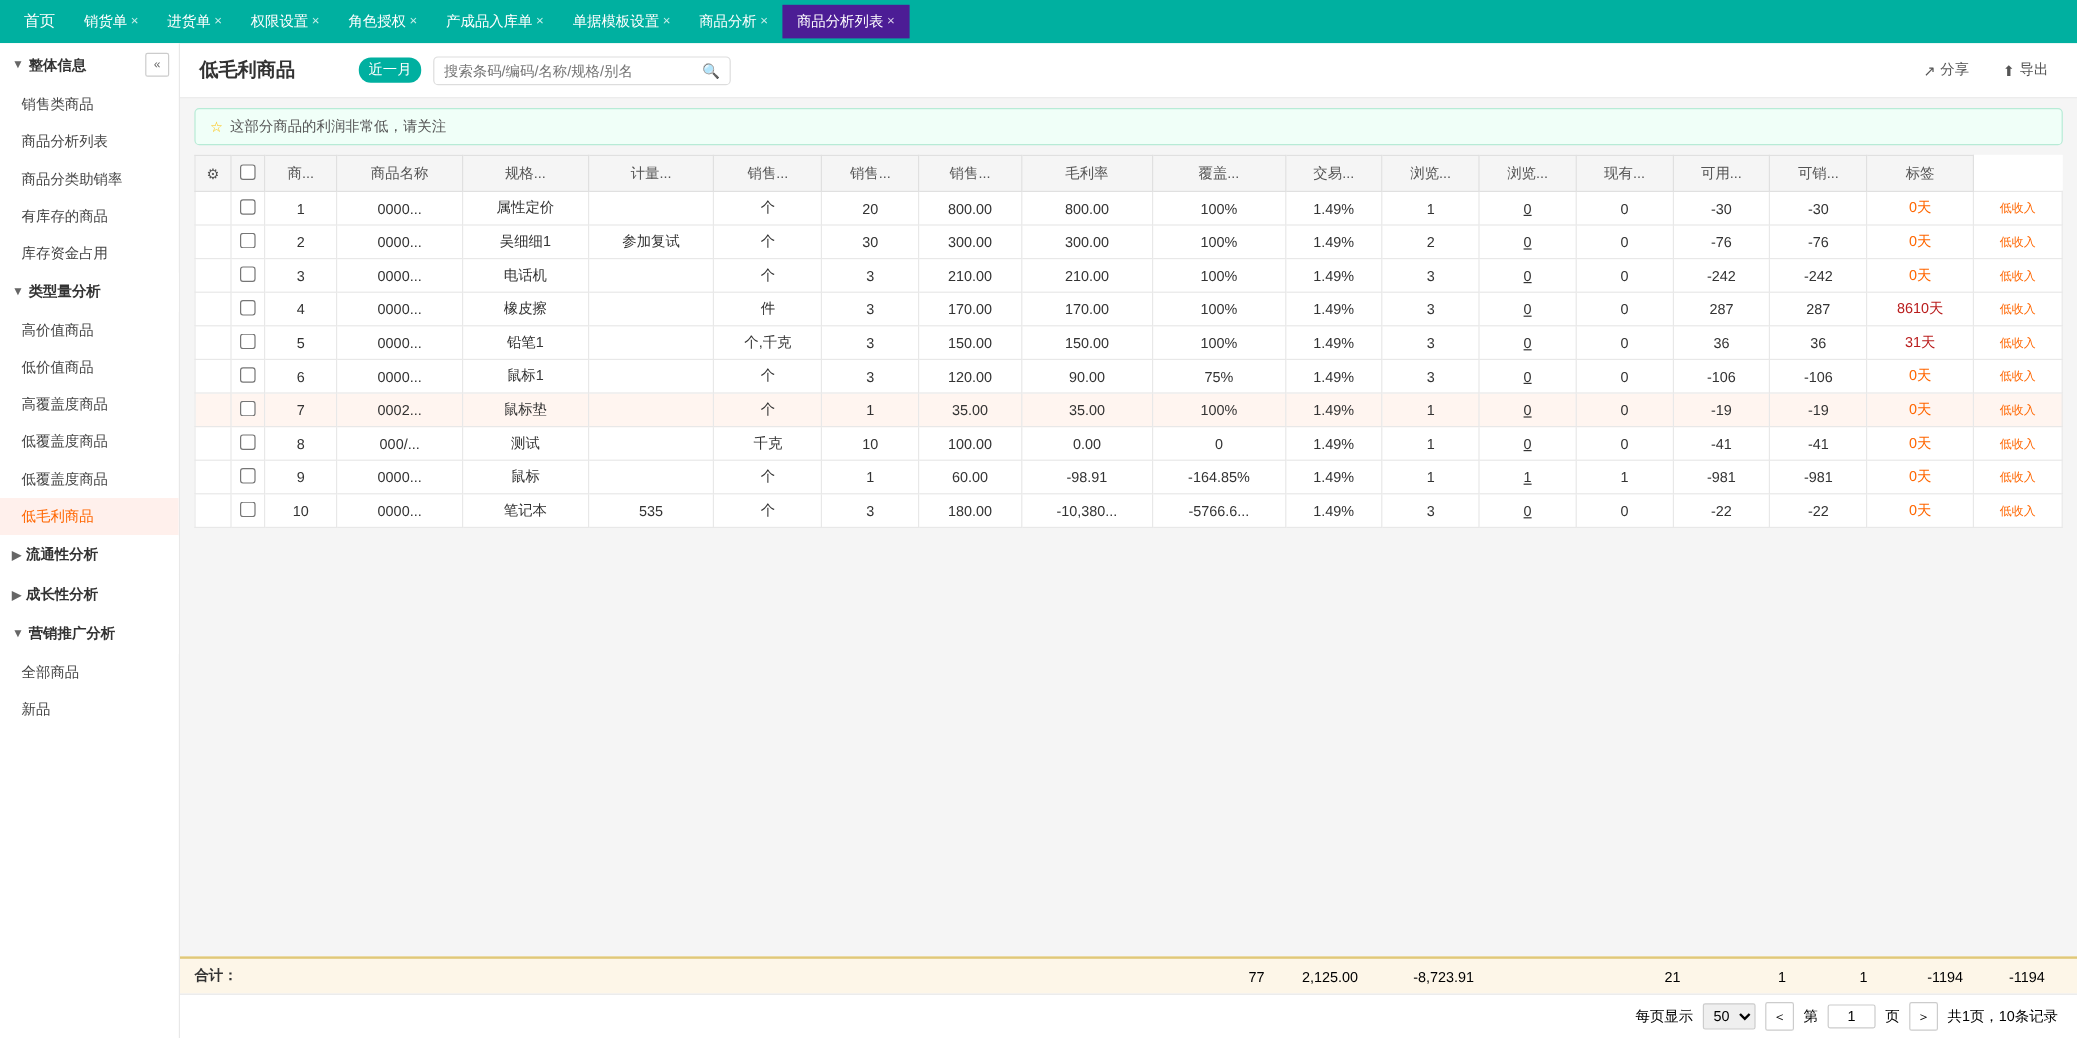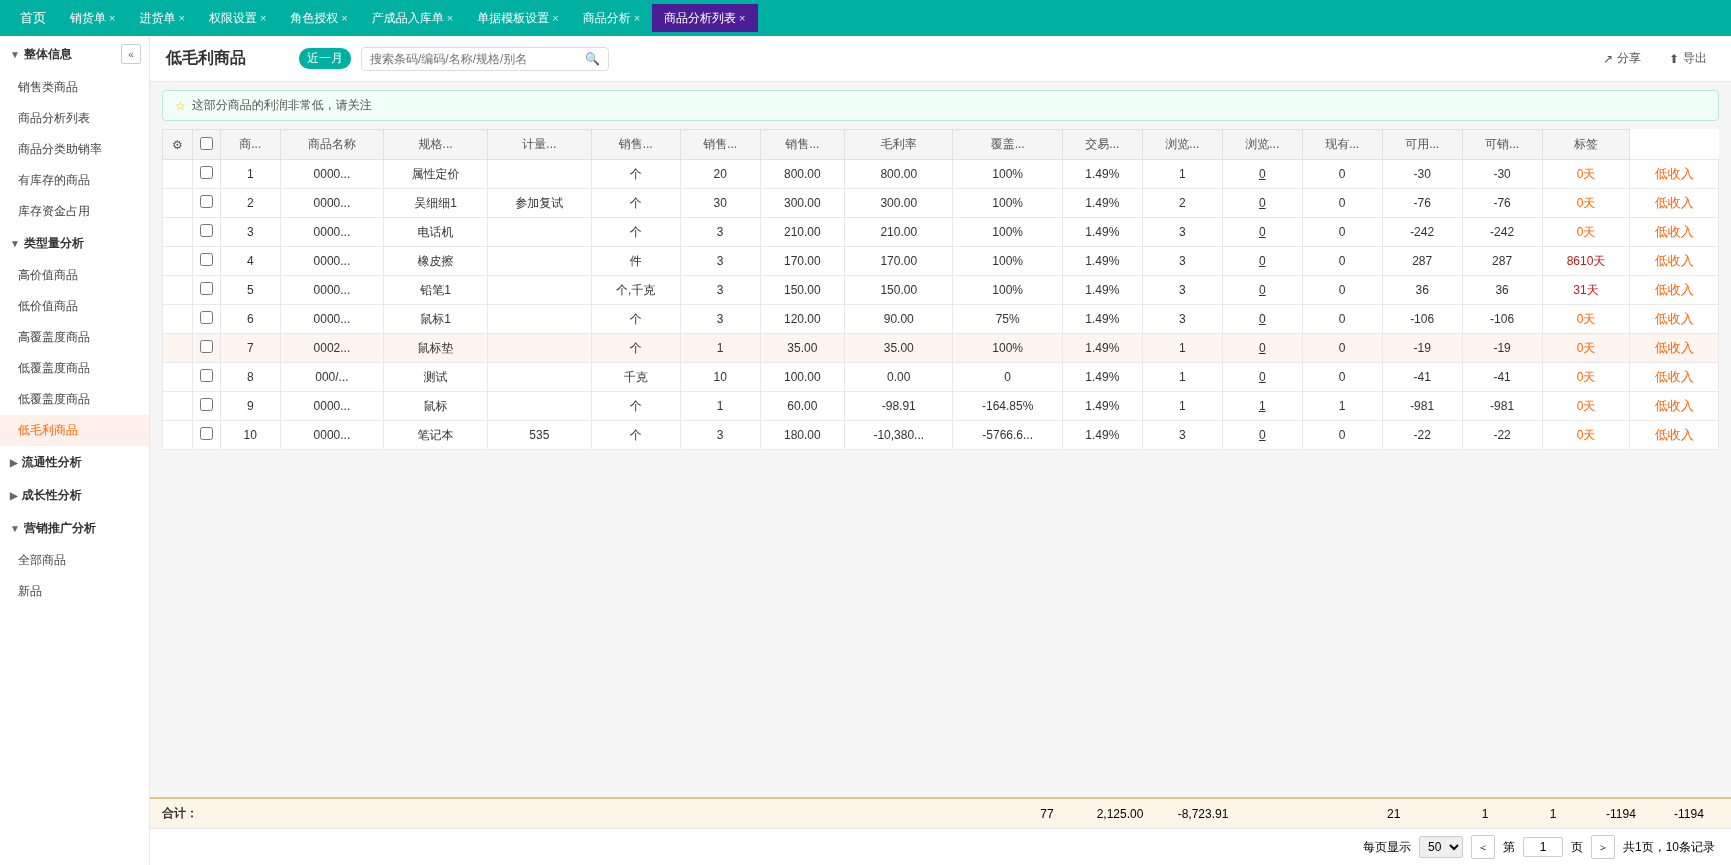--- a/index.html
+++ b/index.html
@@ -182,21 +182,21 @@
       color: #333;
       white-space: nowrap;
     }
     tr.highlighted td { background: #fff5f0; }
     tr.highlighted td { background: #fff5f0; }
     .col-settings { width: 30px; }
     .col-check { width: 28px; }
 
     .tag-low-income {
       color: #ff6600;
-      font-size: 13px;
+      font-size: 10px;
     }
     .zero-days { color: #ff6600; }
     .positive-days { color: #b91c1c; }
 
     .underline-link { text-decoration: underline; color: #333; cursor: pointer; }
 
     
     .table-footer {
       background: #fdf6e8;
       border-top: 2px solid #e0c878;
@@ -588,21 +588,21 @@
       <td class="tag-low-income">低收入</td>
     </tr>
           </tbody>
       </table>
     </div>
 
     <div class="table-footer">
       <span class="footer-total-label">合计：</span>
       <span style="flex:1"></span>
       <span style="width:60px;text-align:center;">77</span>
-      <span style="width:70px;text-align:center;">2,125.00</span>
+      <span style="width:70px;text-align:left;">2,125.00</span>
       <span style="width:80px;text-align:center;">-8,723.91</span>
       <span style="width:60px;text-align:center;"></span>
       <span style="width:60px;text-align:center;"></span>
       <span style="width:60px;">21</span>
       <span style="width:60px;text-align:center;">1</span>
       <span style="width:60px;text-align:center;">1</span>
       <span style="width:60px;text-align:center;">-1194</span>
       <span style="width:60px;text-align:center;">-1194</span>
     </div>
 

